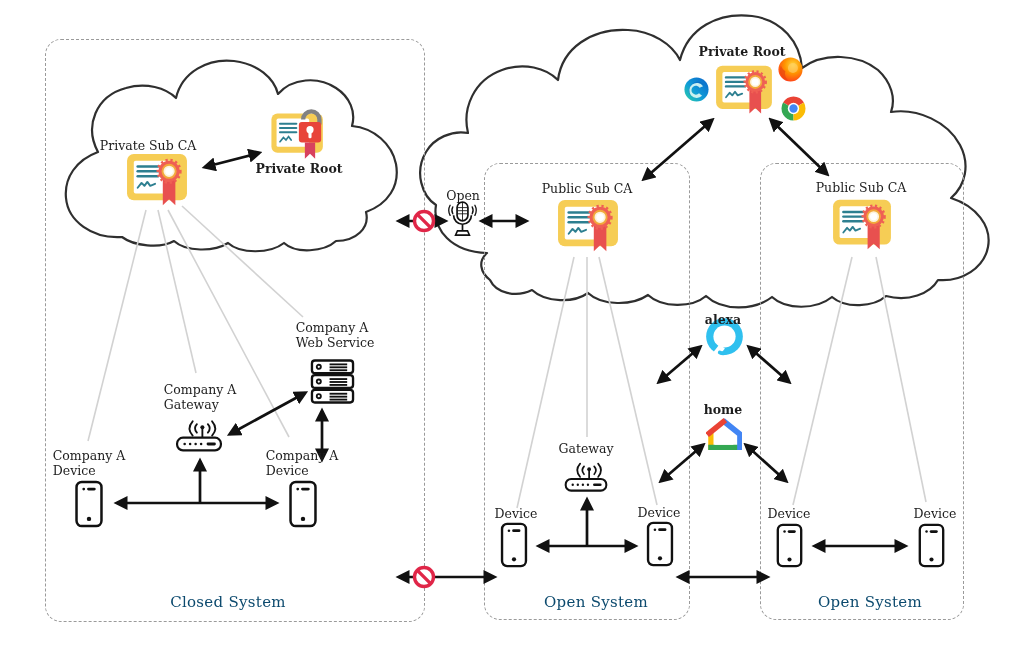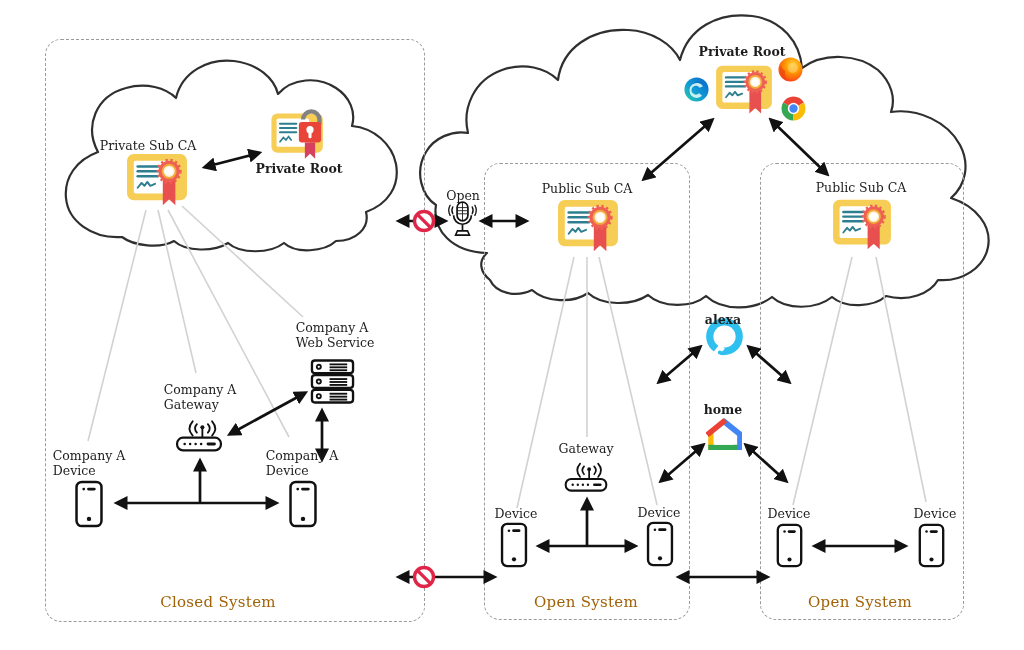--- a/index.html
+++ b/index.html
@@ -4,22 +4,22 @@
 <style>
   html,body{margin:0;padding:0;background:#fff;}
   #stage{position:relative;width:1024px;height:650px;background:#fff;overflow:hidden;
          font-family:"DejaVu Serif","Liberation Serif",serif;}
   .layer{position:absolute;left:0;top:0;width:1024px;height:650px;pointer-events:none;}
   .sysbox{position:absolute;border:1.6px dashed #9a9a9a;border-radius:16px;background:transparent;}
   .icon{position:absolute;}
   .lbl{position:absolute;transform:translateX(-50%);font-size:12.5px;line-height:1.22;
        color:#1d1d1d;text-align:left;white-space:pre-line;}
   .lbl.b{font-weight:bold;}
-  .syslbl{position:absolute;transform:translateX(-50%);font-size:15px;color:#a16207;
-          letter-spacing:.3px;white-space:nowrap;}
+  .syslbl{position:absolute;transform:translateX(-50%);font-size:15px;color:#0c4a6e;
+          letter-spacing:.3px;white-space:nowrap;margin-left:10px;}
 </style>
 </head>
 <body>
 
 <div id="stage">
 
   <svg width="0" height="0" style="position:absolute">
     <defs>
       <linearGradient id="ge" x1="0" y1="1" x2="1" y2="0">
         <stop offset="0" stop-color="#2dd0a7"></stop>

